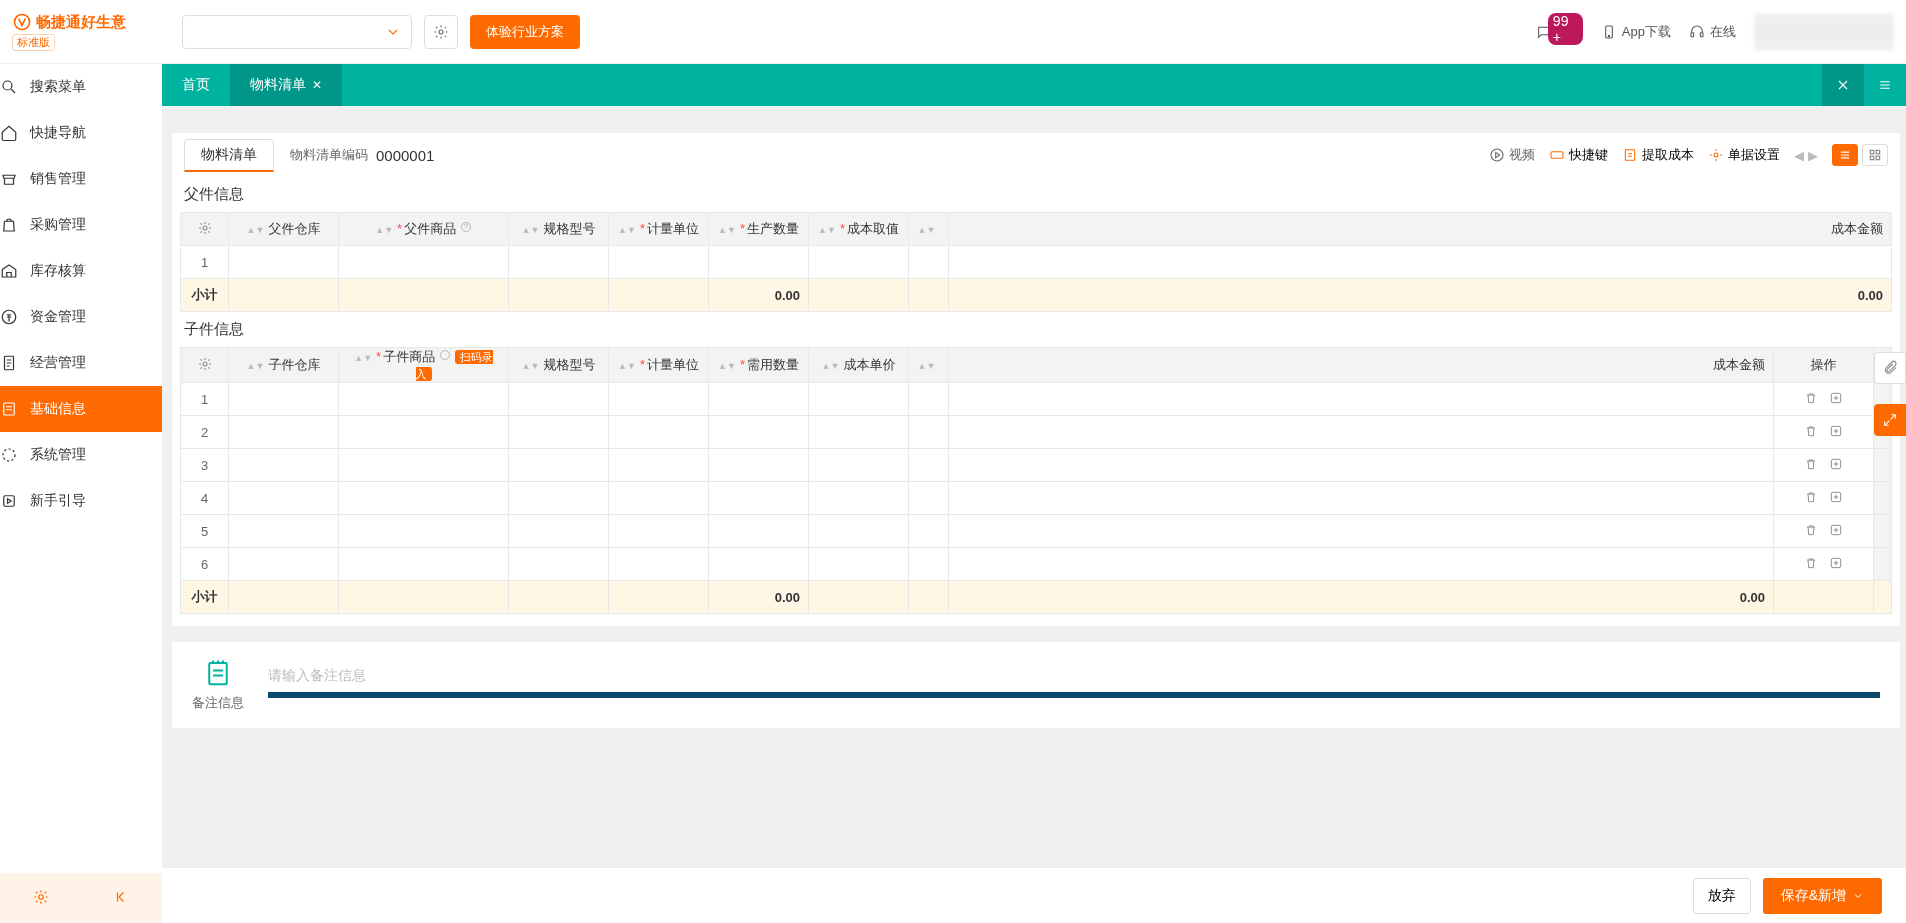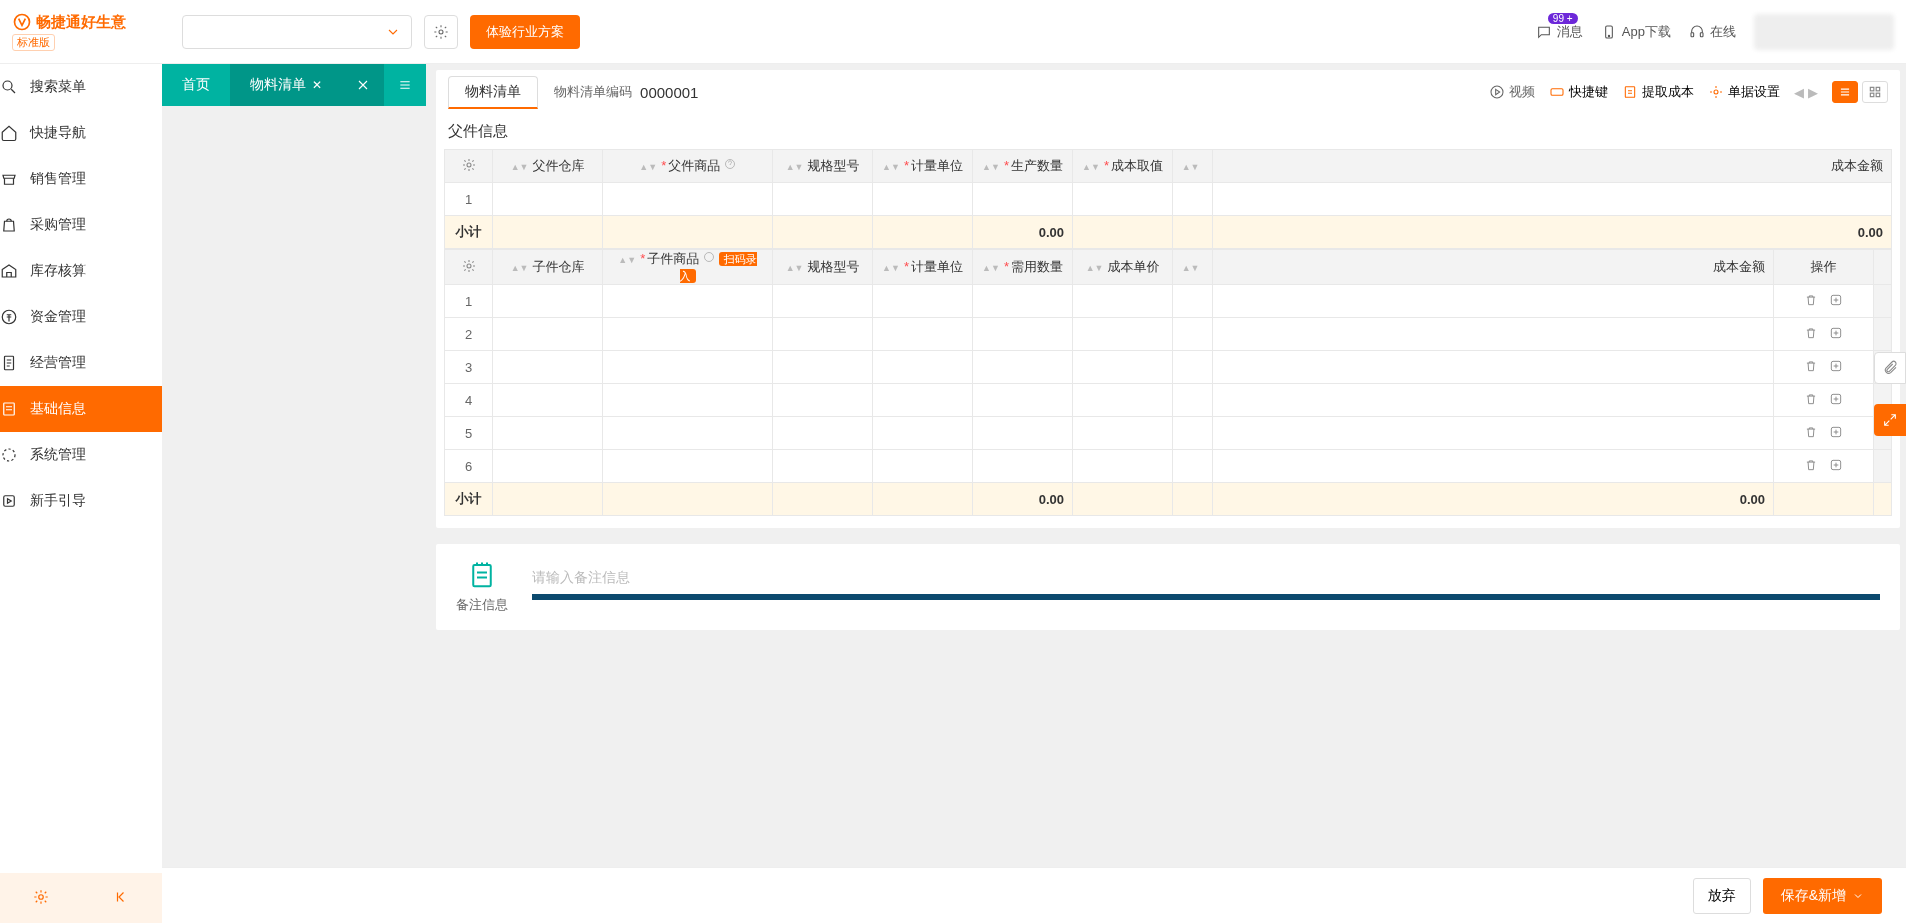--- a/index.html
+++ b/index.html
@@ -9,35 +9,35 @@
 .top-header { height: 64px; background: #fff; display: flex; align-items: center; padding: 0 12px; border-bottom: 1px solid #eee; }
 .logo-area { width: 150px; display: flex; flex-direction: column; align-items: flex-start; }
 .logo-title { color: #ff6a00; font-weight: bold; font-size: 15px; display: flex; align-items: center; gap: 4px; }
 .logo-sub { color: #ff6a00; font-size: 11px; border: 1px solid #ffd0b0; border-radius: 3px; padding: 0 4px; margin-top: 2px; }
 .header-mid { display: flex; align-items: center; gap: 12px; margin-left: 20px; }
 .dropdown-box { border: 1px solid #ddd; border-radius: 4px; height: 34px; width: 230px; display: flex; align-items: center; justify-content: flex-end; padding: 0 10px; color: #ff6a00; }
 .gear-btn { width: 34px; height: 34px; border: 1px solid #ddd; border-radius: 4px; display: flex; align-items: center; justify-content: center; color: #666; cursor: pointer; }
 .orange-btn { background: #ff6a00; color: #fff; border: none; border-radius: 4px; height: 34px; padding: 0 16px; font-size: 13px; cursor: pointer; }
 .header-right { margin-left: auto; display: flex; align-items: center; gap: 18px; color: #555; }
 .hr-item { display: flex; align-items: center; gap: 5px; cursor: pointer; position: relative; }
-.badge-99 { position: absolute; top: -10px; left: 12px; background: #6d28d9; color: #fff; border-radius: 8px; font-size: 10px; padding: 0 5px; }
+.badge-99 { position: absolute; top: -10px; left: 12px; background: #be185d; color: #fff; border-radius: 8px; font-size: 14px; padding: 0 5px; }
 .avatar-blur { width: 140px; height: 36px; background: #eee; border-radius: 4px; filter: blur(2px); }
 
 
 .layout { display: flex; height: calc(100vh - 64px); }
 
 
 .sidebar { width: 162px; background: #fff; display: flex; flex-direction: column; }
 .side-item { height: 46px; display: flex; align-items: center; gap: 12px; color: #333; cursor: pointer; font-size: 14px; }
 .side-item.active { background: #ff6a00; color: #fff; }
 .side-footer { margin-top: auto; height: 50px; display: flex; align-items: center; justify-content: space-around; color: #ff6a00; background: #fff3e8; }
 .side-footer span { cursor: pointer; }
 
 
-.main { flex: 1; display: flex; flex-direction: row; background: #f0f0f0; position: relative; overflow: hidden; }
+.main { flex: 1; display: flex; flex-direction: column; background: #f0f0f0; position: relative; overflow: hidden; gap: 21px; }
 
 
 .tabs-bar { height: 42px; background: #00b3a1; display: flex; align-items: center; color: #fff; }
 .tab { height: 42px; display: flex; align-items: center; padding: 0 20px; cursor: pointer; font-size: 14px; }
 .tab.home { }
 .tab.active { background: #009688; }
 .tab .close-x { margin-left: 6px; font-size: 12px; }
 .tabs-close-all { margin-left: auto; width: 42px; height: 42px; display: flex; align-items: center; justify-content: center; background: #009688; cursor: pointer; }
 .tabs-more { width: 42px; height: 42px; display: flex; align-items: center; justify-content: center; cursor: pointer; }
 
@@ -380,20 +380,21 @@
                 <td></td>
                 <td></td>
                 <td class="num">0.00</td>
                 <td></td>
                 <td></td>
                 <td class="num">0.00</td>
               </tr>
             </tbody>
         </table>
 
+        <div class="section-title">子件信息</div>
         <table class="tbl">
           <colgroup>
             <col class="col-gear">
               <col class="col-w">
               <col class="col-goods">
               <col class="col-spec">
               <col class="col-unit">
               <col class="col-qty">
               <col class="col-cost">
               <col class="col-empty">

